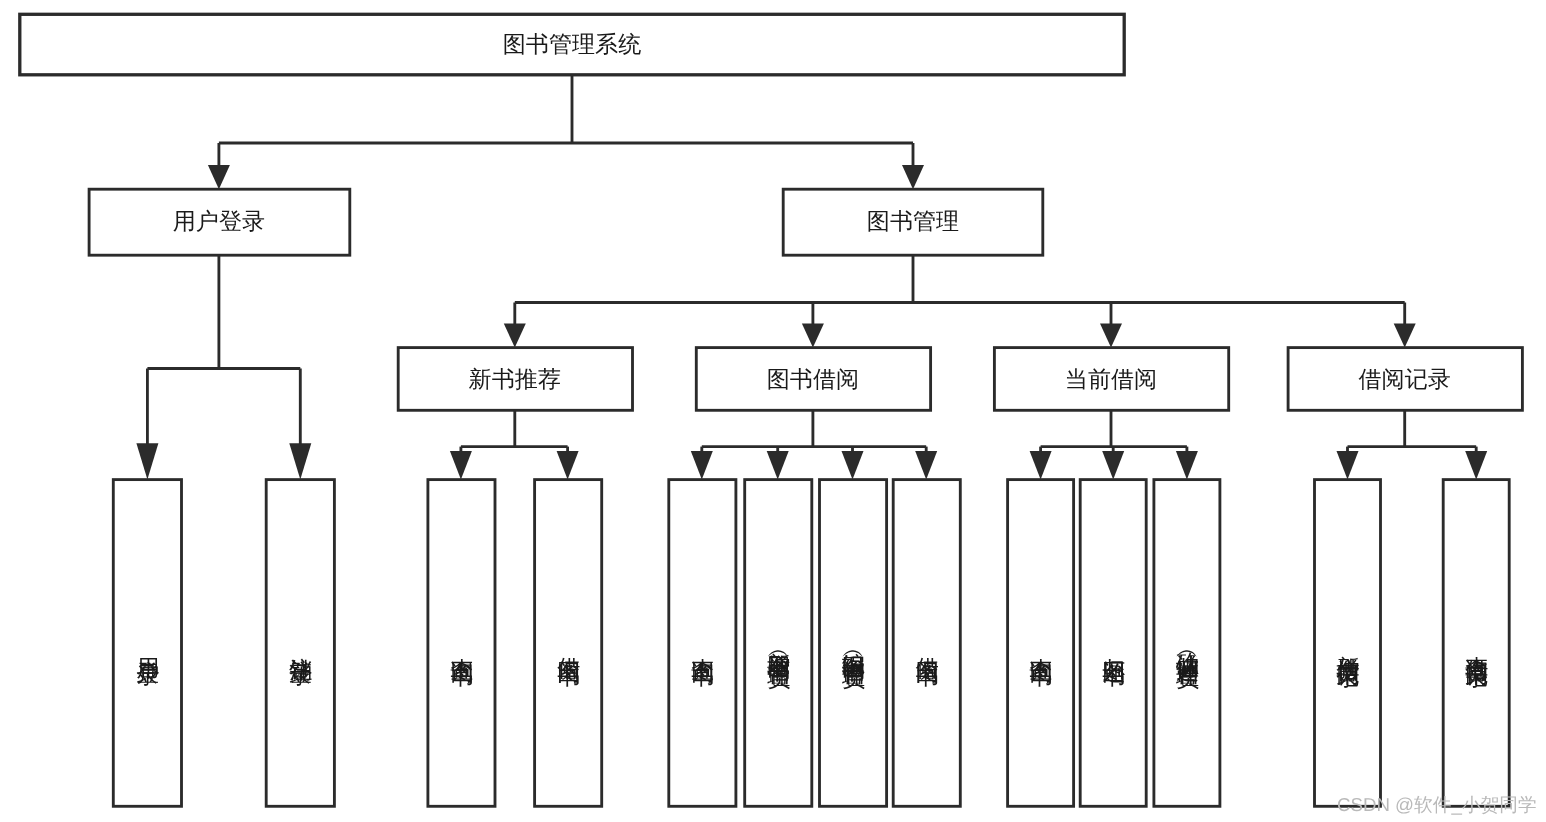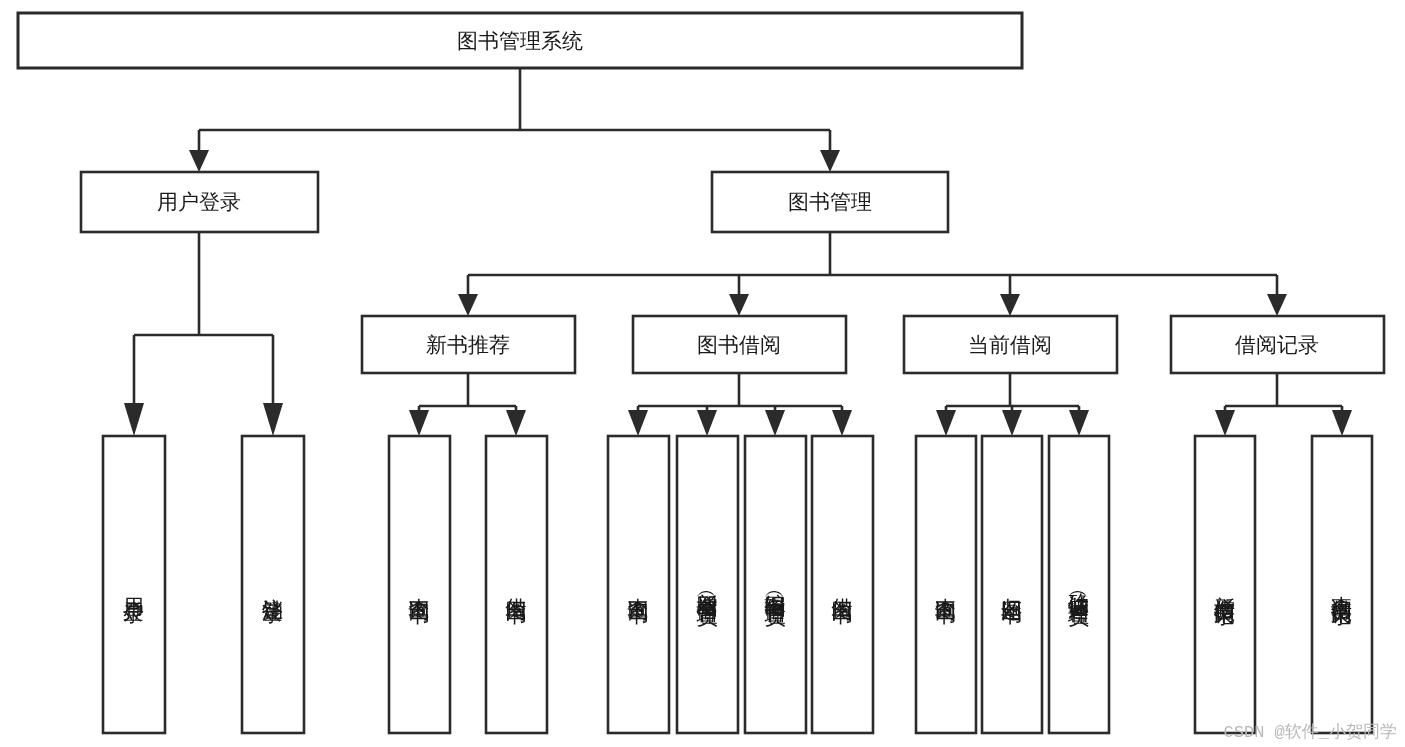--- a/index.html
+++ b/index.html
@@ -65,21 +65,21 @@
     display: flex;
     align-items: center;
     justify-content: center;
     text-align: center;
     pointer-events: none;
   }
   .watermark {
     position: absolute;
     right: 8px;
     bottom: 4px;
-    font-family: Liberation Mono, monospace;
+    font-family: Liberation Sans, sans-serif;
     font-size: 17px;
     color: #b9b9b9;
     white-space: nowrap;
   }
 </style>
 </head>
 <body>
 
 <div id="diagram-root">
 

